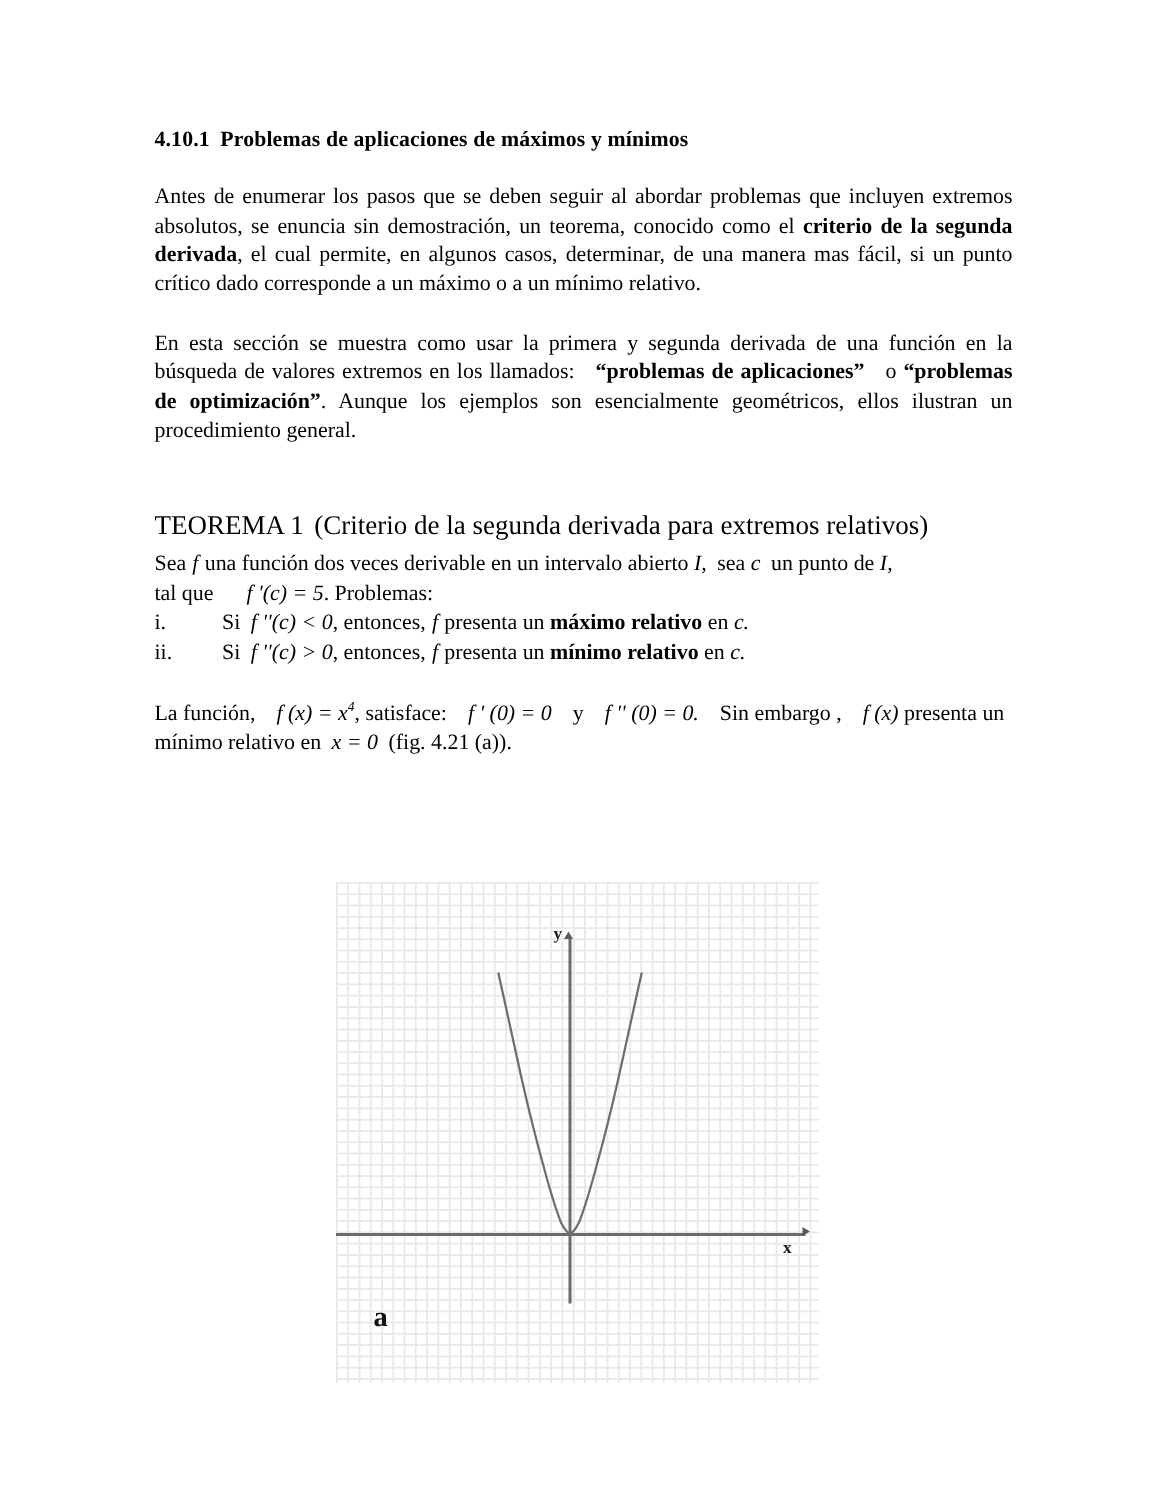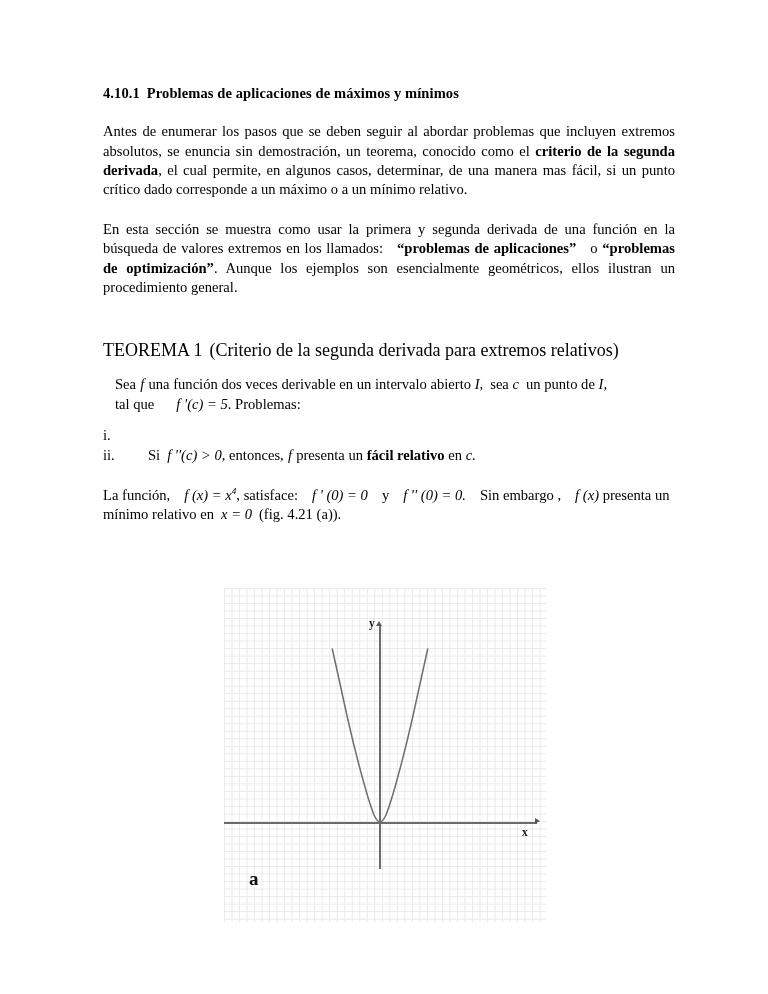--- a/index.html
+++ b/index.html
@@ -62,21 +62,21 @@
   .sp2 { display: inline-block; width: 14px; }
   .sp3 { display: inline-block; width: 22px; }
   .theorem-title {
     font-size: 18px;
     line-height: 1.33;
     margin: 0 0 4px 0;
   }
   .thm-body {
     font-size: 14.6px;
     line-height: 1.33;
-    margin: 12px;
+    margin: 0;
     text-align: justify;
   }
   .thm-item {
     font-size: 14.6px;
     line-height: 1.33;
     margin: 0;
     display: flex;
   }
   .thm-item .num {
     display: inline-block;
@@ -206,29 +206,37 @@
       <span class="mf">f</span>
       <span>una función dos veces derivable en un intervalo abierto</span>
       <span class="mi">I,</span><span class="sp1"></span><span>sea</span>
       <span class="mi">c</span><span class="sp1"></span><span>un punto de</span>
       <span class="mi">I,</span><br>
       <span>tal que</span><span class="sp3"></span><span class="mi">f '(c) = 5</span><span>.  Problemas:</span>
     </div>
 
     <div class="thm-item">
       <span class="num">i.</span>
+      <span>
+        <span>Si</span><span class="sp1"></span><span class="mi">f ''(c) &lt; 0</span><span>, entonces,</span>
+        <span class="mf">f</span>
+        <span>presenta un</span>
+        <b>máximo relativo</b>
+        <span>en</span>
+        <span class="mi">c.</span>
+      </span>
     </div>
 
     <div class="thm-item">
       <span class="num">ii.</span>
       <span>
         <span>Si</span><span class="sp1"></span><span class="mi">f ''(c) &gt; 0</span><span>, entonces,</span>
         <span class="mf">f</span>
         <span>presenta un</span>
-        <b>fácil relativo</b>
+        <b>mínimo relativo</b>
         <span>en</span>
         <span class="mi">c.</span>
       </span>
     </div>
 
     <div style="height:20px"></div>
 
 
 
     <p class="body nojust">

